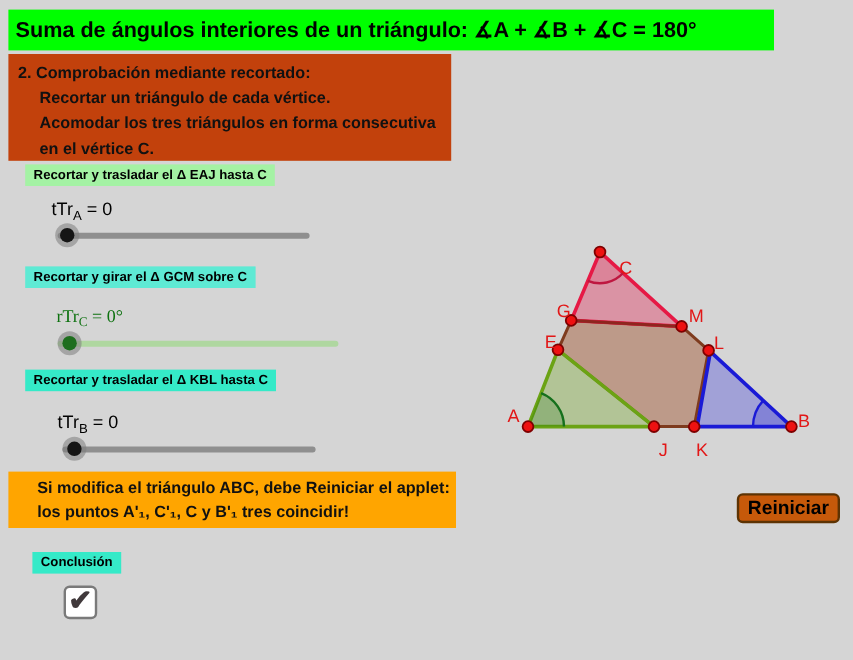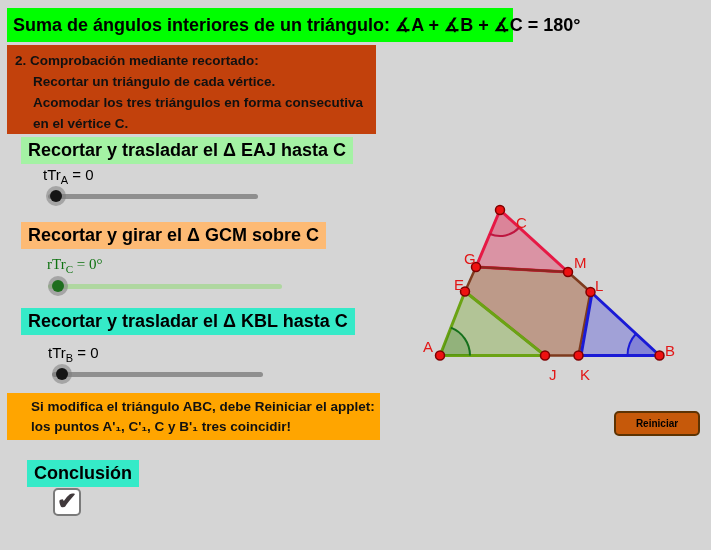--- a/index.html
+++ b/index.html
@@ -1,28 +1,28 @@
 <!DOCTYPE html>
 <html><head>
 <meta charset="utf-8">
 <style>
   html,body{margin:0;padding:0;background:#d5d5d5;font-family:"Liberation Sans",sans-serif;}
   .stage{position:relative;width:711px;height:550px;background:#d5d5d5;overflow:hidden;}
 
-  .title-bar{position:absolute;left:7px;top:8px;width:506px;height:34px;background:#00ff00;
+  .title-bar{position:absolute;left:7px;top:8px;width:638px;height:34px;background:#00ff00;
     display:flex;align-items:center;padding-left:6px;box-sizing:border-box;
     font-size:18px;font-weight:bold;color:#000;white-space:nowrap;}
 
   .instr-box{position:absolute;left:7px;top:45px;width:369px;height:89px;background:#c2410c;
     box-sizing:border-box;padding:5px 8px;font-size:13.5px;font-weight:bold;color:#111;line-height:21px;}
   .instr-box .ind{margin-left:18px;}
 
-  .chip{position:absolute;padding:3px 7px;font-size:18px;font-weight:bold;color:#000;white-space:nowrap;}
+  .chip{position:absolute;padding:3px 7px;font-size:11px;font-weight:bold;color:#000;white-space:nowrap;}
   .chip-a{left:21px;top:137px;background:#a4f2a4;}
-  .chip-c{left:21px;top:222px;background:#fdba74;}
+  .chip-c{left:21px;top:222px;background:#5eead4;}
   .chip-b{left:21px;top:308px;background:#35eac8;}
   .chip-conc{left:27px;top:460px;background:#35eac8;}
 
   .slider-label{position:absolute;font-size:15px;color:#000;white-space:nowrap;}
   .slider-label .sub{font-size:11px;vertical-align:-4px;}
   .lab-a{left:43px;top:166px;}
   .lab-c{left:47px;top:256px;color:#0e7210;font-family:Liberation Serif, serif;}
   .lab-b{left:48px;top:344px;}
 
   .track{position:absolute;height:5px;border-radius:3px;background:#8f8f8f;}
@@ -34,21 +34,21 @@
     box-shadow:0 0 0 4px rgba(125,125,125,0.55);}
   .kn-a{left:50px;top:190px;}
   .kn-c{left:52px;top:280px;background:#1e6e1e;}
   .kn-b{left:56px;top:368px;}
 
   .warning{position:absolute;left:7px;top:393px;width:373px;height:47px;background:#ffa500;
     box-sizing:border-box;padding:4px 24px;font-size:13.5px;font-weight:bold;color:#111;line-height:20px;white-space:nowrap;}
 
   .reset-btn{position:absolute;left:614px;top:411px;width:86px;height:25px;background:#c6590a;
     border:2px solid #5d3303;border-radius:5px;font-family:"Liberation Sans",sans-serif;
-    font-size:10px;font-weight:bold;color:#000;display:flex;align-items:center;justify-content:center;cursor:pointer;}
+    font-size:16px;font-weight:bold;color:#000;display:flex;align-items:center;justify-content:center;cursor:pointer;}
 
   .checkbox{position:absolute;left:53px;top:488px;width:28px;height:28px;background:#fff;
     border:2px solid #7a7a7a;border-radius:5px;box-sizing:border-box;display:flex;align-items:center;
     justify-content:center;cursor:pointer;}
   .checkbox .mark{font-size:24px;line-height:24px;font-weight:bold;color:#40393b;margin-top:-2px;}
 
   .figure{position:absolute;left:410px;top:195px;width:270px;height:185px;}
   .figure text{font-size:15px;fill:#e21717;}
 </style>
 </head>

